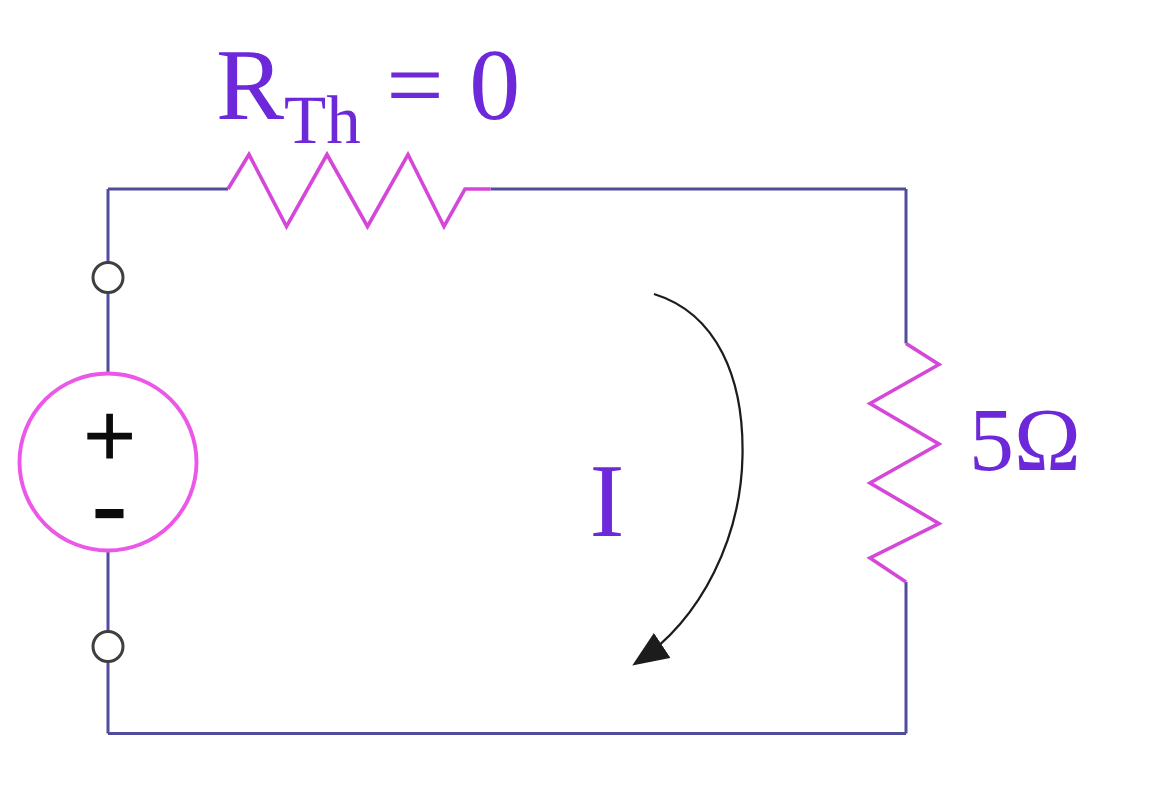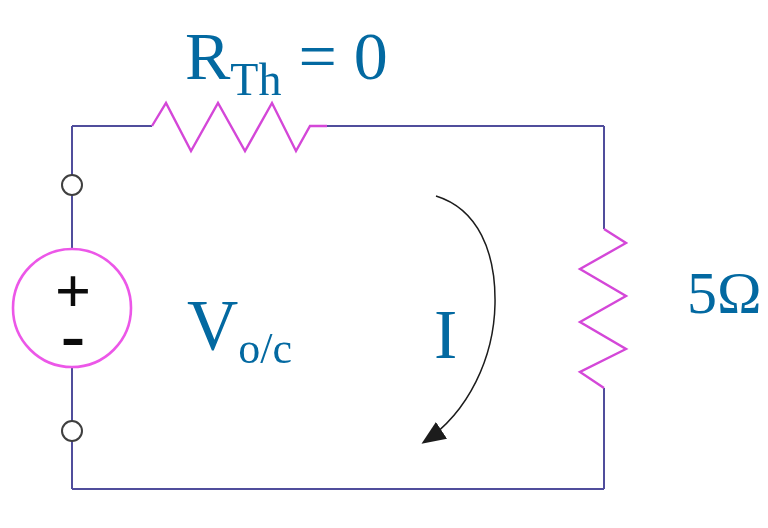--- a/index.html
+++ b/index.html
@@ -5,21 +5,21 @@
   html,body{margin:0;padding:0;background:#fff;}
   #stage{
     position:relative;
     width:768px;height:528px;
     background:#ffffff;
     overflow:hidden;
     font-family:"Liberation Serif","DejaVu Serif",serif;
     color:#111;
   }
   #circuit-svg{position:absolute;left:0;top:0;}
-  .lbl{position:absolute;line-height:1;white-space:nowrap;color:#0369a1;margin-left:41px;}
+  .lbl{position:absolute;line-height:1;white-space:nowrap;color:#6d28d9;}
   .lbl sub{line-height:0;}
   #rth-label{left:144px;top:22px;font-size:68px;}
   #rth-label sub{font-size:46px;vertical-align:-16px;}
   #voc-label{left:146px;top:290px;font-size:71px;}
   #voc-label sub{font-size:44px;vertical-align:-14px;}
   #i-label{left:393px;top:300px;font-size:70px;}
   #ohm-label{left:646px;top:263px;font-size:60px;}
   .src-sign{
     position:absolute;display:flex;align-items:center;justify-content:center;
     font-weight:bold;color:#0b0b0b;
@@ -60,23 +60,20 @@
     <circle cx="72" cy="185" r="10" stroke-width="2" stroke="#3f3f3f" fill="#ffffff"></circle>
     <circle cx="72" cy="431" r="10" stroke-width="2" stroke="#3f3f3f" fill="#ffffff"></circle>
 
     <path d="M436,196 C478,209 496,252 495,304 C494,357 469,412 424,442" fill="none" stroke-width="1.5" marker-end="url(#arrowhead)" stroke="#1c1c1c"></path>
   </svg>
 
   <div id="rth-label" class="lbl">
     <span>R</span><sub>Th</sub><span> = 0</span>
   </div>
 
-  <div id="voc-label" class="lbl">
-    <span>V</span><sub>o/c</sub>
-  </div>
 
   <div id="plus-sign" class="src-sign">+</div>
   <div id="minus-sign" class="src-sign">-</div>
 
   <div id="i-label" class="lbl">I</div>
 
   <div id="ohm-label" class="lbl">5Ω</div>
 
 </div>
 

